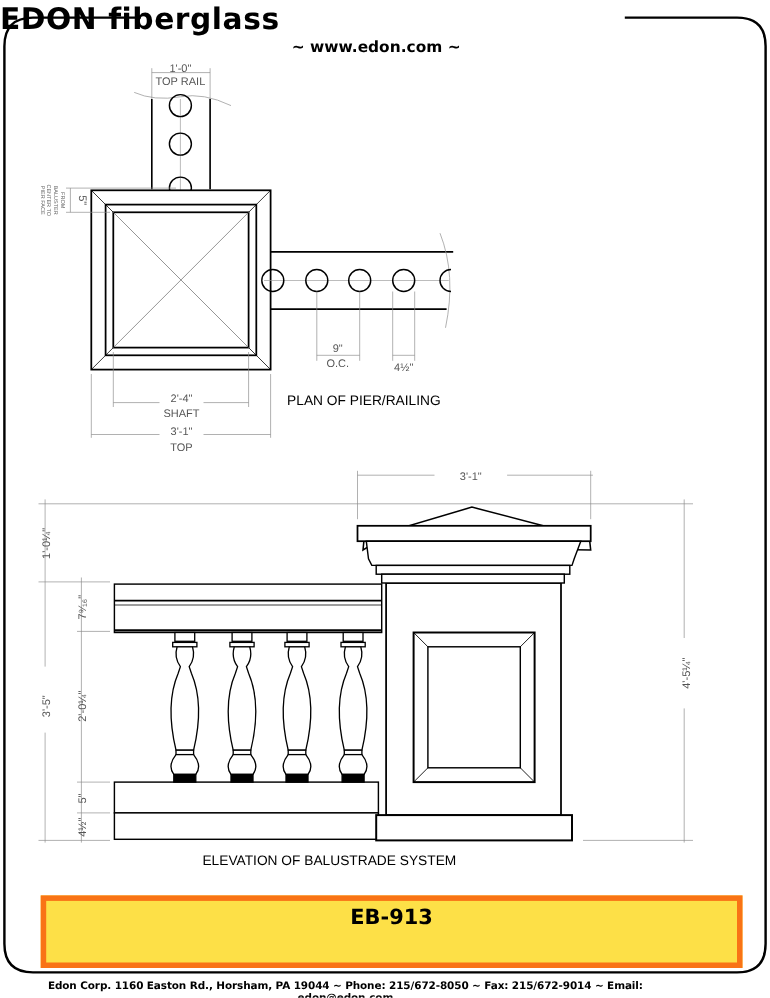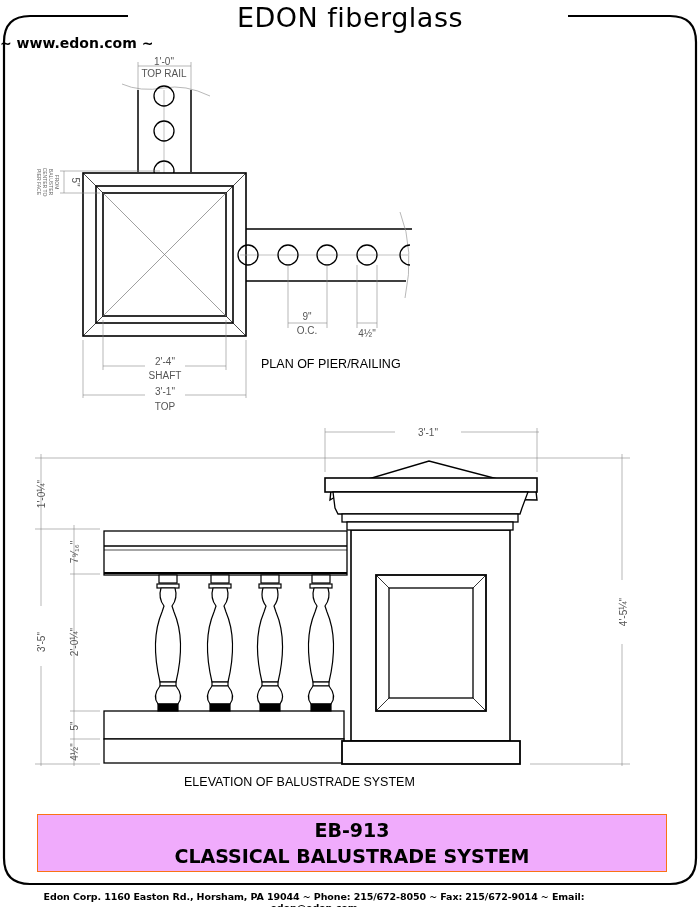--- a/index.html
+++ b/index.html
@@ -1,20 +1,20 @@
 <!DOCTYPE html>
 <html><head>
 <meta charset="utf-8">
 <style>
   html, body { margin: 0; padding: 0; background: #fff; }
   body { width: 700px; height: 907px; position: relative; overflow: hidden; font-family: "Liberation Sans", sans-serif; }
   .frame-svg { position: absolute; left: 0; top: 0; }
-  .brand-title { position: absolute; left: 0; width: 700px; top: 2px; text-align: center; font-family: "DejaVu Sans", sans-serif; font-weight: normal; font-size: 27px; letter-spacing: 0.5px; color: #000; }
-  .brand-url { position: absolute; left: 0; width: 684px; top: 35px; font-family: "DejaVu Sans", sans-serif; font-weight: bold; font-size: 14px; color: #000; }
-  .title-box { position: absolute; left: 37px; top: 814px; width: 628px; height: 56px; border: 1px solid #f97316; background: #f0abfc; }
+  .brand-title { position: absolute; left: 0; width: 700px; top: 2px; text-align: left; font-family: "DejaVu Sans", sans-serif; font-weight: bold; font-size: 27px; letter-spacing: 0.5px; color: #000; }
+  .brand-url { position: absolute; left: 0; width: 684px; top: 35px; text-align: center; font-family: "DejaVu Sans", sans-serif; font-weight: bold; font-size: 14px; color: #000; }
+  .title-box { position: absolute; left: 37px; top: 814px; width: 628px; height: 56px; border: 5px solid #f97316; background: #fde047; }
   .title-code { position: absolute; left: 0; width: 100%; top: 4px; text-align: center; font-family: "DejaVu Sans", sans-serif; font-weight: bold; font-size: 19px; color: #000; }
   .title-name { position: absolute; left: 0; width: 100%; top: 30px; text-align: center; font-family: "DejaVu Sans", sans-serif; font-weight: bold; font-size: 19px; color: #000; }
   .footer { position: absolute; left: 0; width: 628px; top: 891px; text-align: center; font-family: "DejaVu Sans", sans-serif; font-weight: bold; font-size: 9.5px; color: #000; letter-spacing: -0.1px; }
   .dim { font-family: "Liberation Sans", sans-serif; font-size: 10px; fill: #555; }
   .lbl { font-family: "Liberation Sans", sans-serif; font-size: 12.5px; fill: #000; }
 </style>
 </head>
 <body>
 
 <svg class="frame-svg" width="700" height="907">
@@ -196,16 +196,15 @@
   <text class="dim" x="78" y="642" transform="rotate(-90 78 642)" text-anchor="middle">2'-0¼"</text>
   <text class="dim" x="78" y="726" transform="rotate(-90 78 726)" text-anchor="middle">5"</text>
   <text class="dim" x="78" y="752" transform="rotate(-90 78 752)" text-anchor="middle">4½"</text>
   <rect x="610" y="580" width="28" height="64" fill="#fff"></rect>
   <text class="dim" x="627" y="612" transform="rotate(-90 627 612)" text-anchor="middle">4'-5¼"</text>
   <text class="lbl" x="184" y="786">ELEVATION OF BALUSTRADE SYSTEM</text>
 </svg>
 
 <div class="title-box">
   <div class="title-code">EB-913</div>
-  <div class="title-name">CLASSICAL BALUSTRADE SYSTEM</div>
 </div>
 
 <div class="footer">Edon Corp. 1160 Easton Rd.,  Horsham, PA 19044 ~ Phone: 215/672-8050 ~ Fax:  215/672-9014 ~ Email: edon@edon.com</div>
 
 </body></html>

